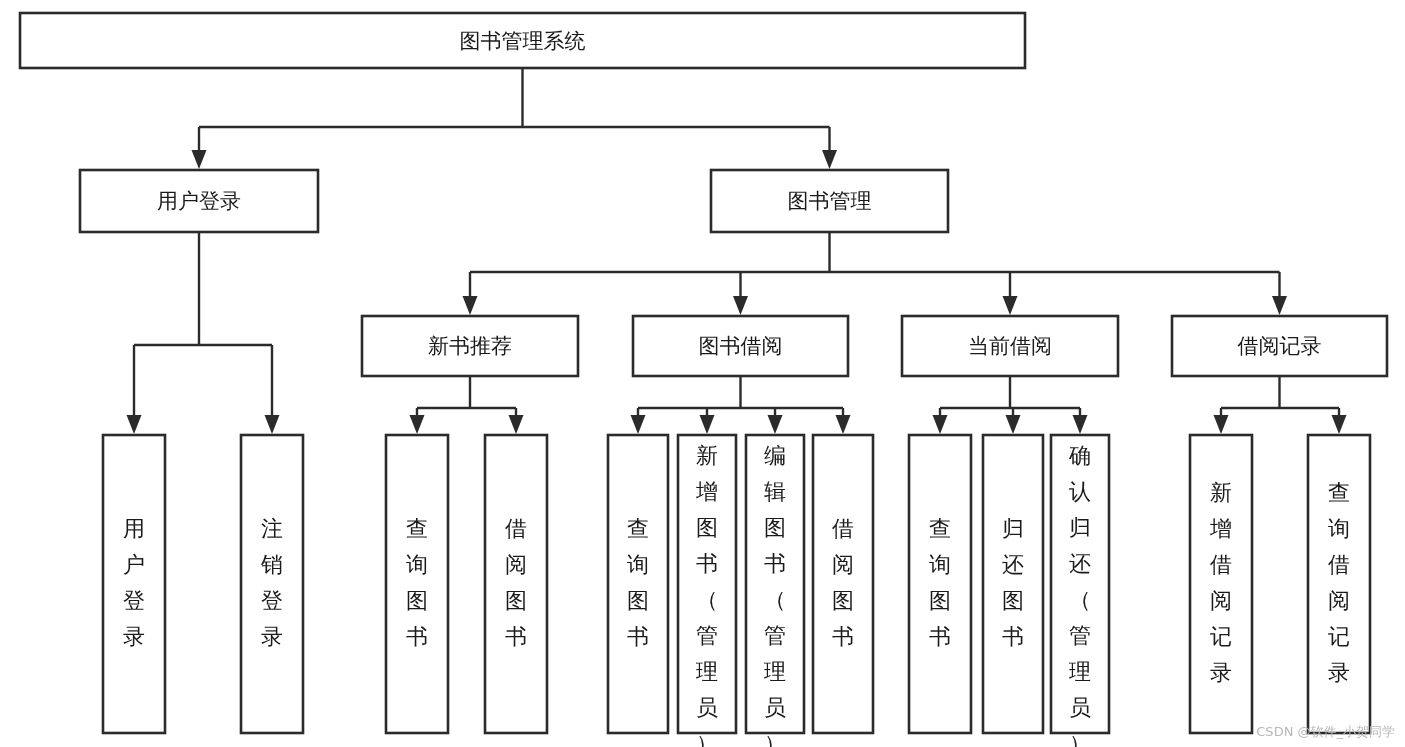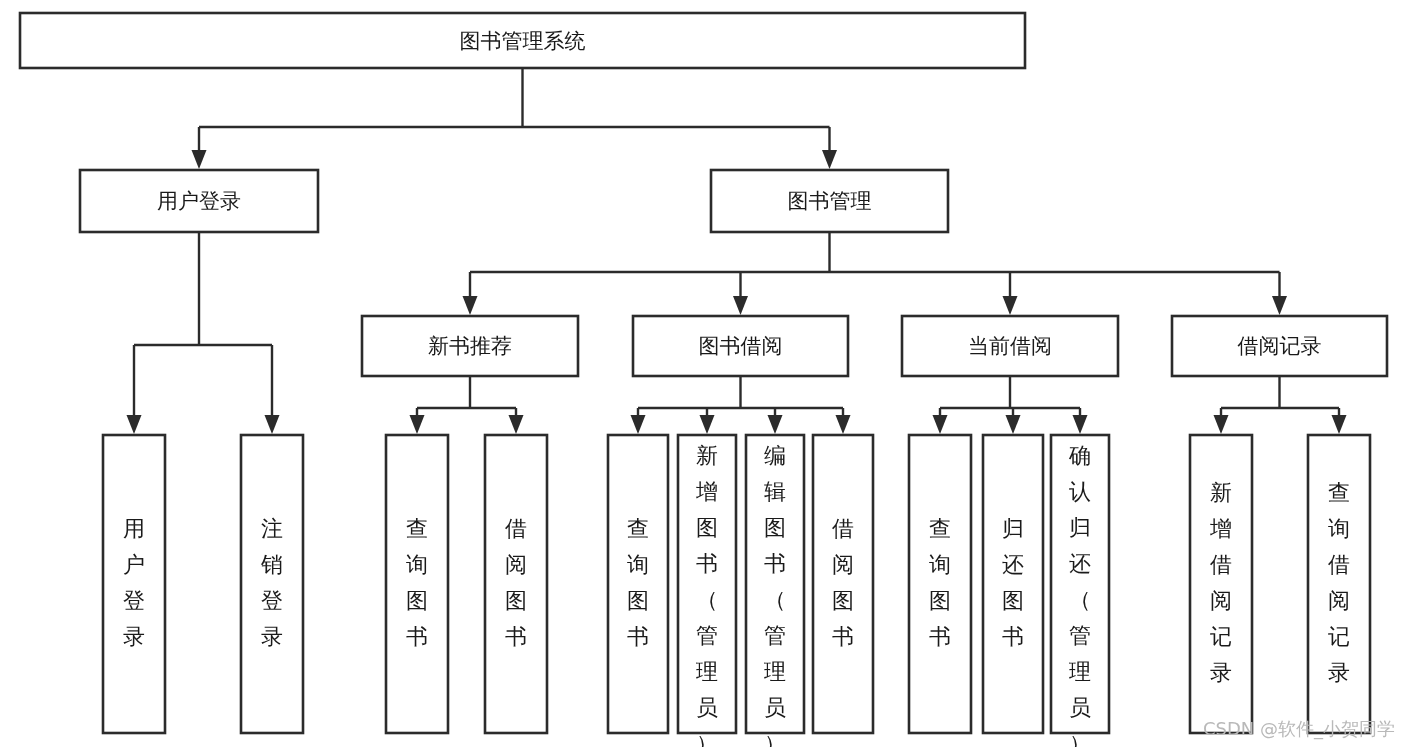--- a/index.html
+++ b/index.html
@@ -42,21 +42,21 @@
   }
   .arrow-head {
     fill: #2b2b2b;
     stroke: none;
   }
   .watermark {
     position: absolute;
     right: 10px;
     bottom: 6px;
     font-family: "DejaVu Sans", "Liberation Sans", sans-serif;
-    font-size: 18px;
+    font-size: 13px;
     color: #b9b9b9;
     white-space: nowrap;
     user-select: none;
   }
 </style>
 </head>
 <body>
 
 <div id="diagram-root">
   <svg id="diagram-svg" width="1405" height="747" viewBox="0 0 1405 747" xmlns="http://www.w3.org/2000/svg">

